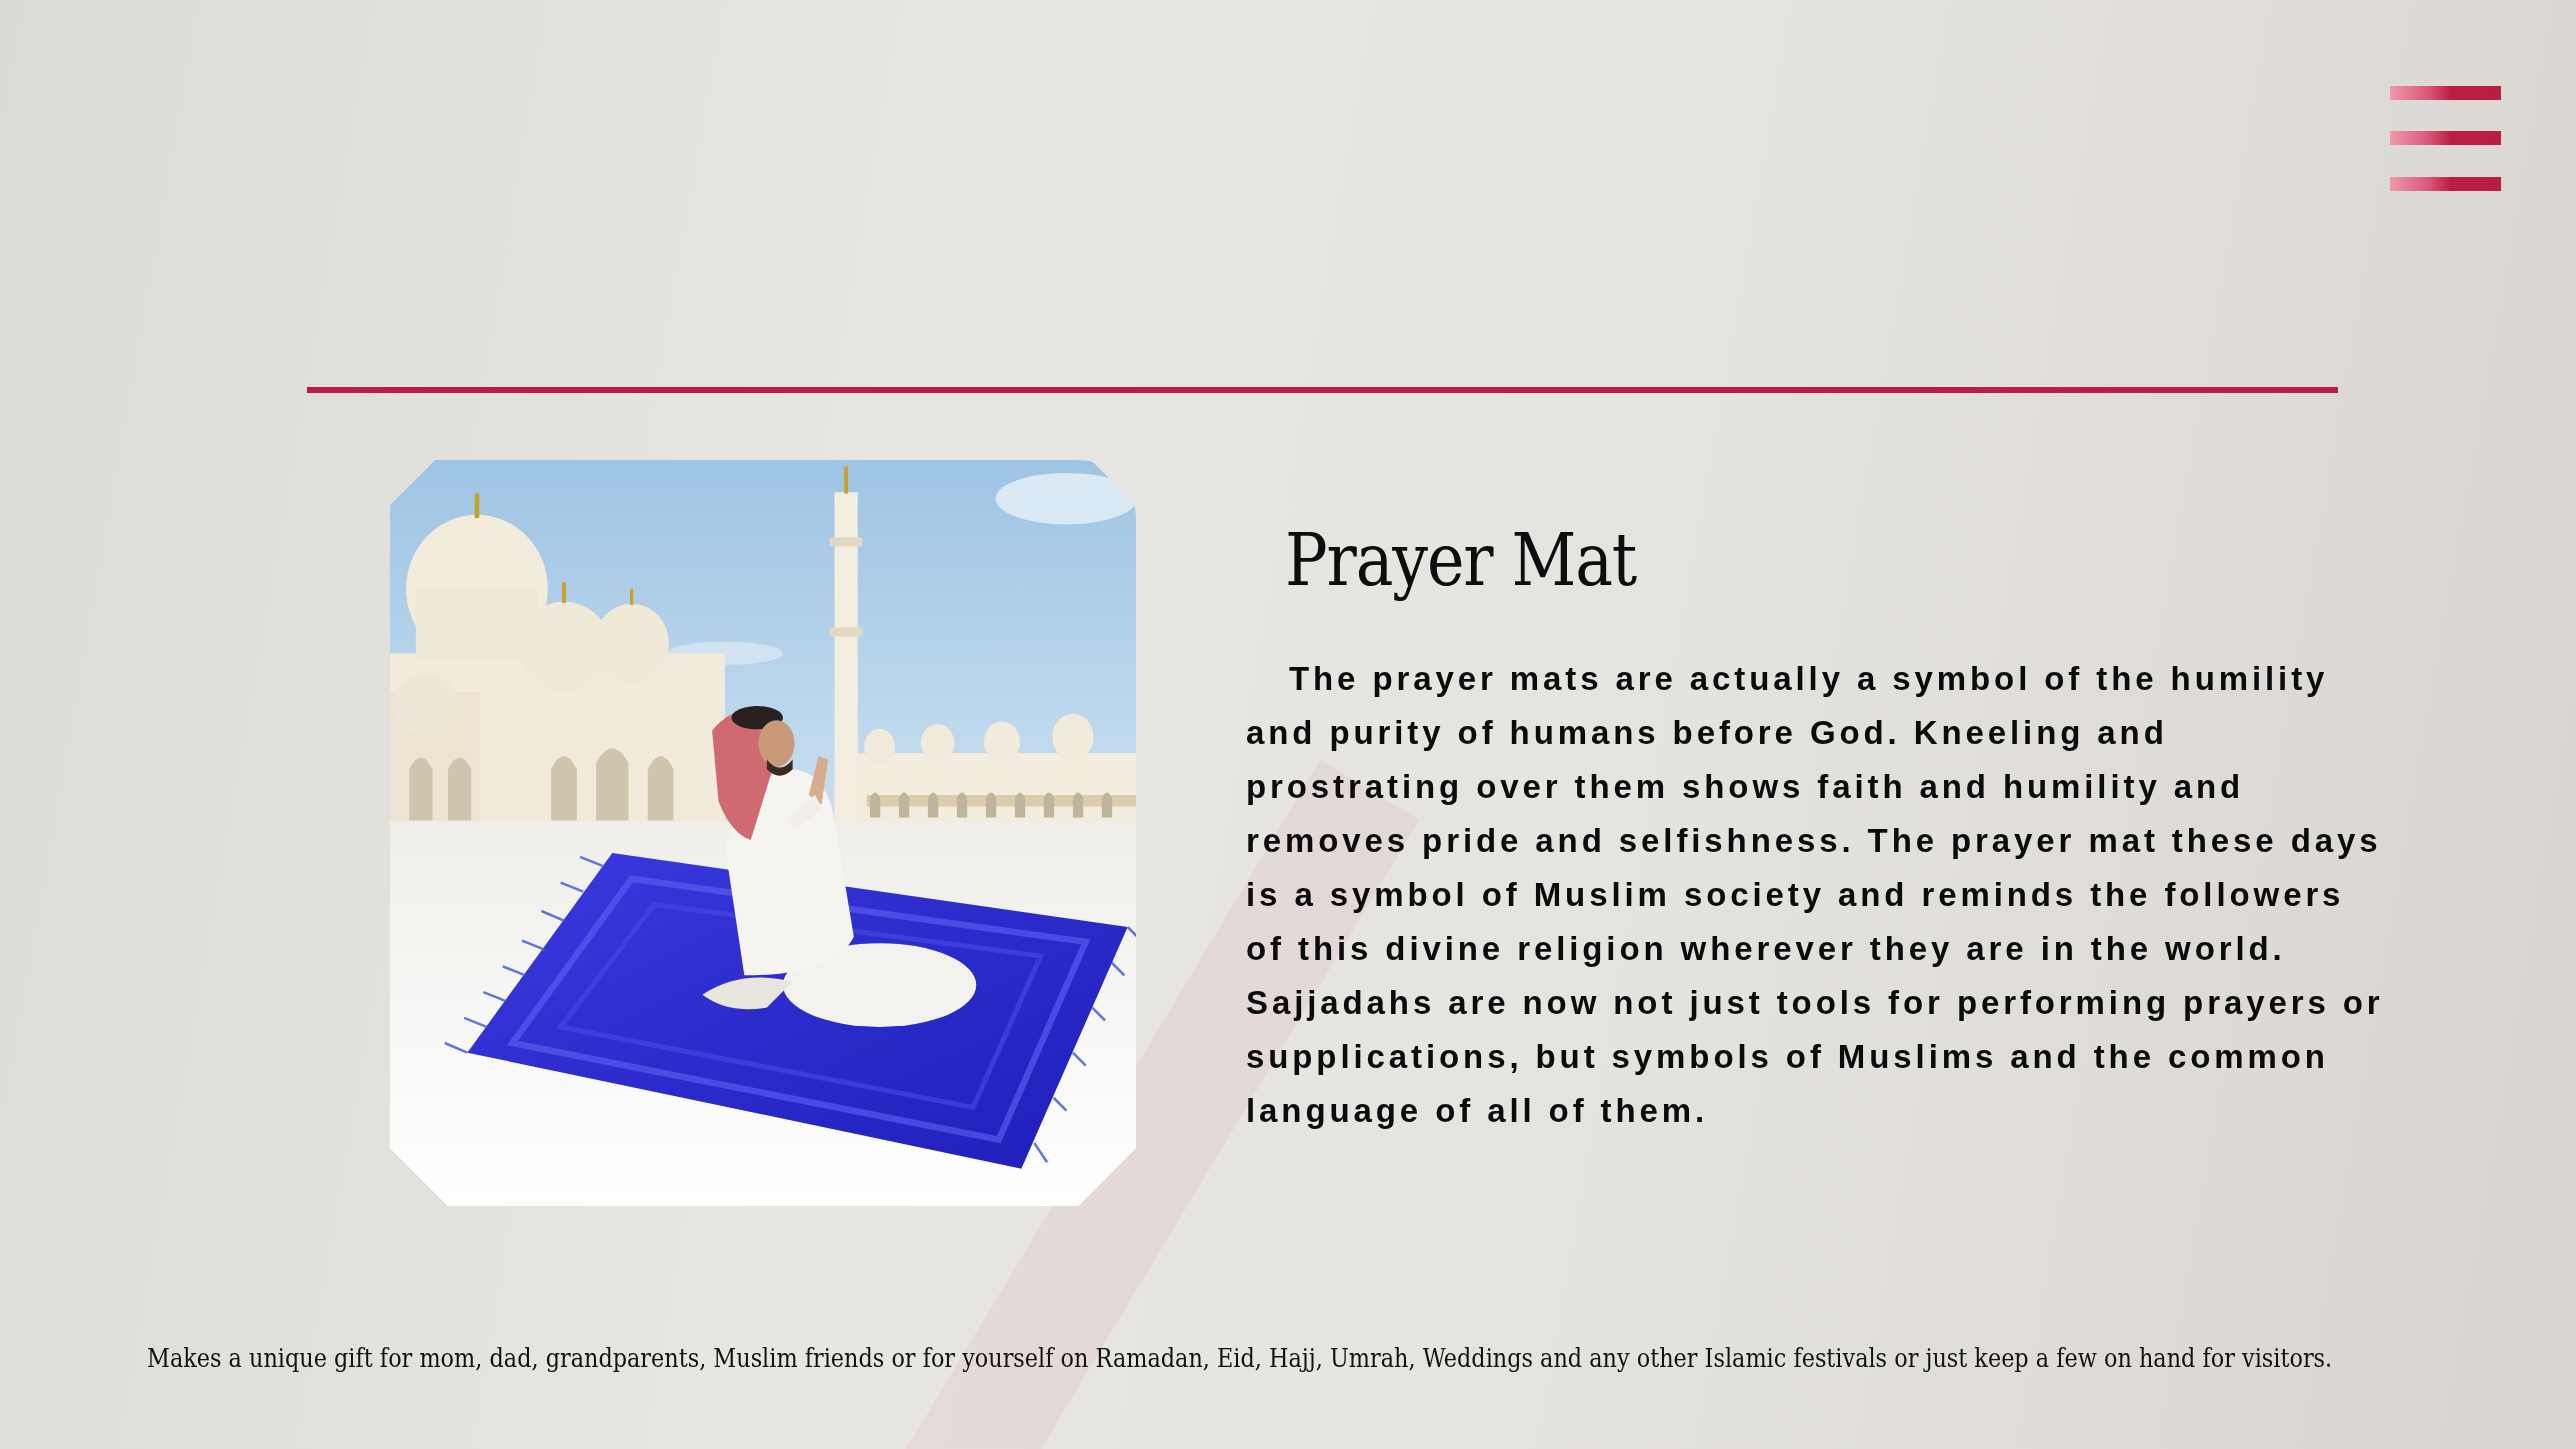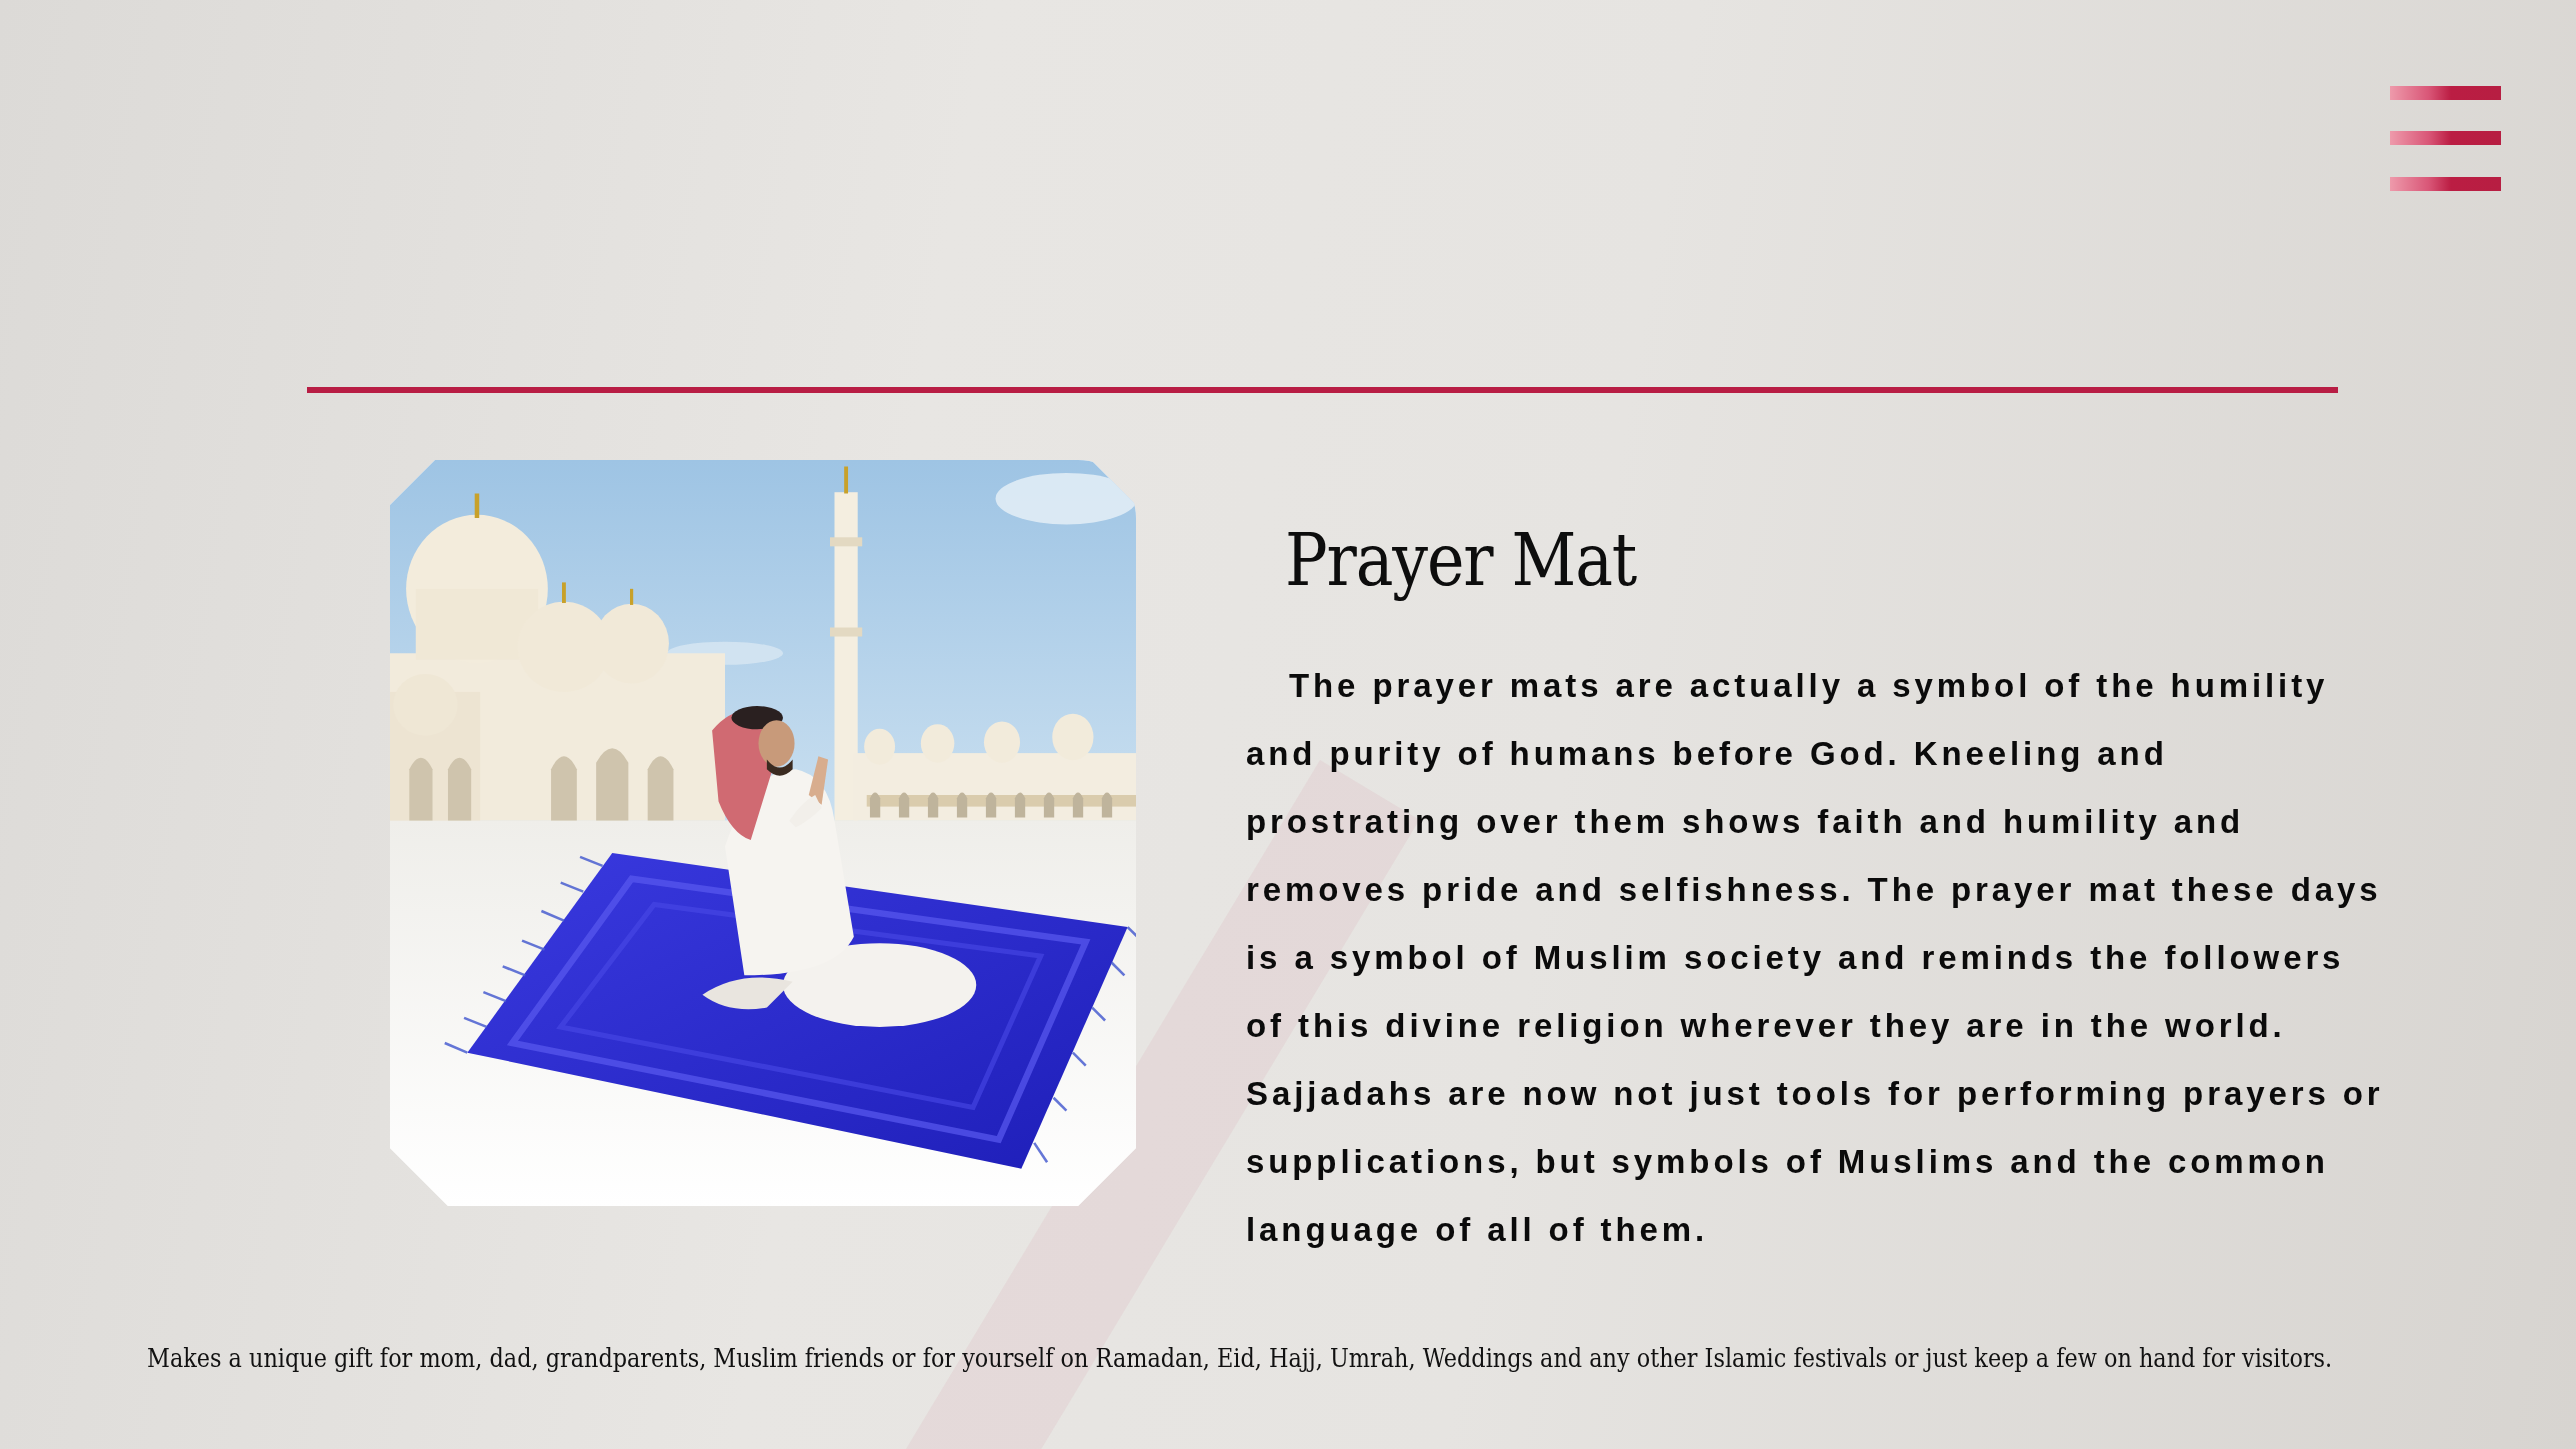--- a/index.html
+++ b/index.html
@@ -92,21 +92,21 @@
     }
 
     .body-text {
       position: absolute;
       left: 1246px;
       top: 652px;
       width: 1140px;
       font-family: "Liberation Sans", sans-serif;
       font-weight: 700;
       font-size: 33px;
-      line-height: 68px;
+      line-height: 54px;
       letter-spacing: 3.9px;
       color: #0b0b0b;
       text-indent: 43px;
       margin: 0;
     }
 
     .footer-note {
       position: absolute;
       left: 147px;
       top: 1343px;

